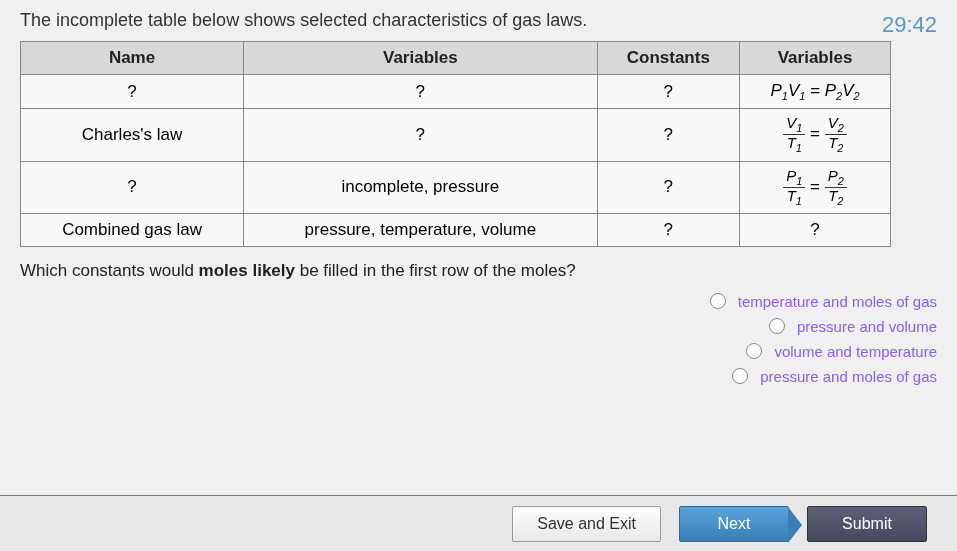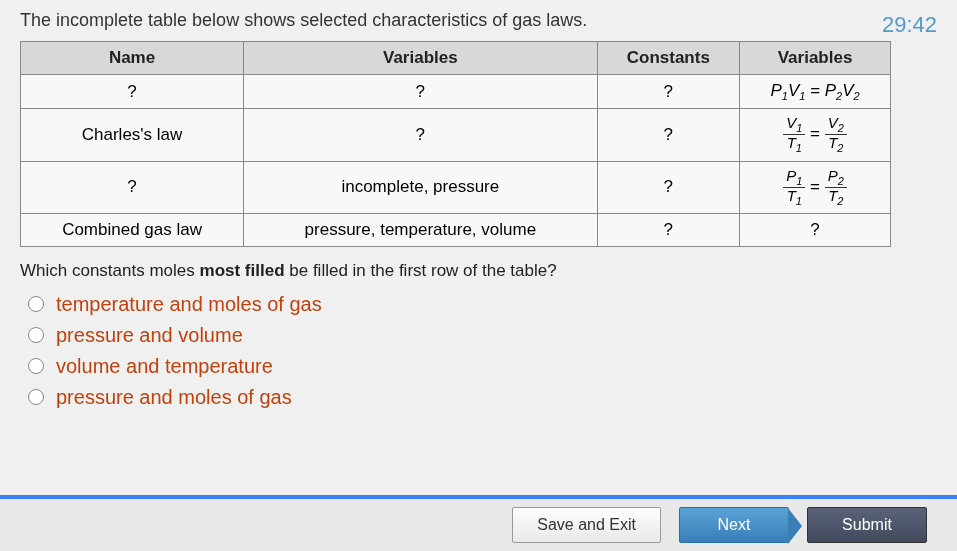--- a/index.html
+++ b/index.html
@@ -50,22 +50,23 @@
       color: #222;
     }
     .options {
       list-style: none;
       margin-left: 8px;
     }
     .options li {
       display: flex;
       align-items: center;
       margin: 8px 0;
-      font-size: 20px;
-      color: #c2410c;
+      font-size: 15px;
+      color: #8b5cf6;
+      justify-content: flex-end;
     }
     .radio {
       width: 16px;
       height: 16px;
       border: 1.5px solid #888;
       border-radius: 50%;
       margin-right: 12px;
       background: #fff;
       display: inline-block;
       flex-shrink: 0;
@@ -79,21 +80,21 @@
       font-size: 16px;
       cursor: pointer;
     }
     .bottom-bar {
       position: absolute;
       bottom: 0;
       left: 0;
       right: 0;
       height: 56px;
       background: #e8e8e8;
-      border-top: 4px solid #3b82f6;
+      border-top: 1px solid #3b82f6;
       display: flex;
       align-items: center;
       justify-content: flex-end;
       gap: 18px;
       padding-right: 30px;
     }
     .btn {
       padding: 8px 24px;
       font-size: 16px;
       border-radius: 2px;
@@ -189,21 +190,21 @@
     <tr>
       <td>Combined gas law</td>
       <td>pressure, temperature, volume</td>
       <td>?</td>
       <td>?</td>
     </tr>
   </tbody>
     </table>
 
   <div class="question">
-    <span>Which constants moles </span><b>most filled</b><span> be filled in the first row of the table?</span>
+    <span>Which constants would </span><b>moles likely</b><span> be filled in the first row of the moles?</span>
   </div>
 
   <ul class="options">
     <li>
         <span class="radio"></span>
         <span>temperature and moles of gas</span>
       </li>
     <li>
         <span class="radio"></span>
         <span>pressure and volume</span>

